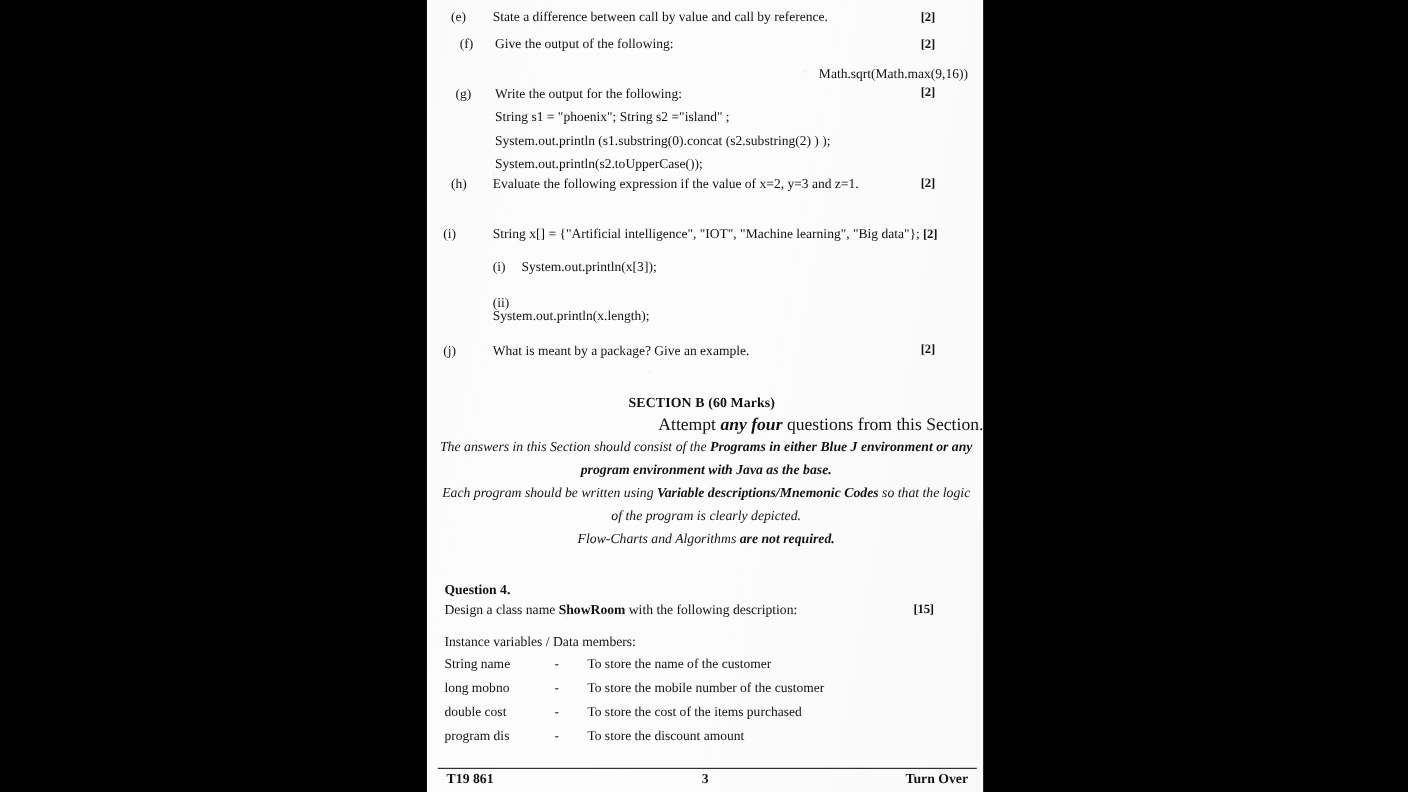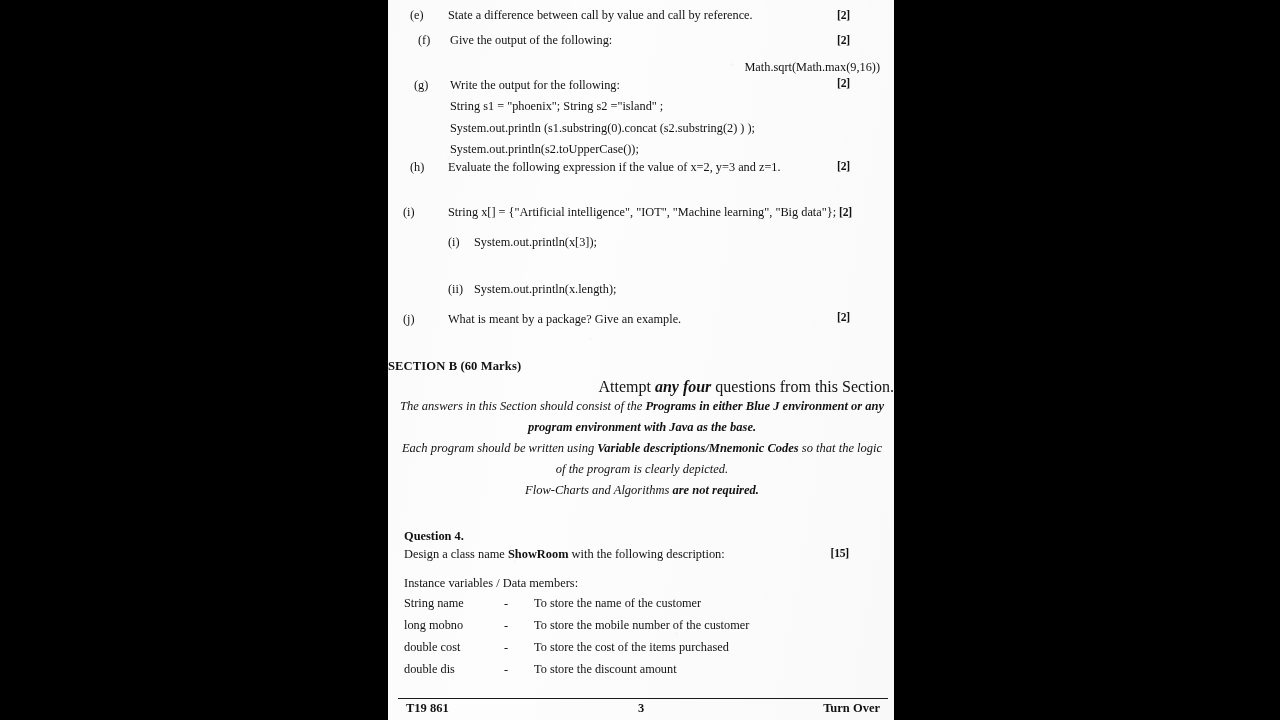--- a/index.html
+++ b/index.html
@@ -74,21 +74,21 @@
   .marks {
     position: absolute;
     right: 30px;
     font-size: 11.6px;
     font-weight: 700;
     letter-spacing: -0.2px;
   }
 
   
   .sec-head {
-    text-align: left;
+    text-align: center;
     font-weight: 700;
     font-size: 12.6px;
     letter-spacing: 0.1px;
   }
   .sec-line {
     text-align: right;
     font-size: 16px;
     line-height: 1.0;
   }
   .ital-b {
@@ -198,21 +198,21 @@
 
       <div class="qrow abs" style="left:15px; top:206px; width:477px;">
         <div class="qlabel" style="width:45px;">(i)</div>
         <div class="qbody">
           <div class="qline">String x[] = {"Artificial intelligence", "IOT", "Machine learning", "Big data"};</div>
 
           <div class="qrow" style="margin-top:18px;">
             <div class="qlabel" style="width:26px;">(i)</div>
             <div class="qline">System.out.println(x[3]);</div>
           </div>
-          <div class="qrow" style="margin-top:34px;">
+          <div class="qrow" style="margin-top:20px;flex-direction:column;">
             <div class="qlabel" style="width:26px;">(ii)</div>
             <div class="qline">System.out.println(x.length);</div>
           </div>
         </div>
         <div class="marks" style="top:0px; right:28px;">[2]</div>
       </div>
 
       <div class="qrow abs" style="left:15px; top:313px; width:477px;">
         <div class="qlabel" style="width:45px;">(j)</div>
         <div class="qbody">
@@ -269,21 +269,21 @@
             <td class="vt-name">long mobno</td>
             <td class="vt-dash">-</td>
             <td>To store the mobile number of the customer</td>
           </tr>
           <tr style="height:22px;">
             <td class="vt-name">double cost</td>
             <td class="vt-dash">-</td>
             <td>To store the cost of the items purchased</td>
           </tr>
           <tr style="height:22px;">
-            <td class="vt-name">double dis</td>
+            <td class="vt-name">program dis</td>
             <td class="vt-dash">-</td>
             <td>To store the discount amount</td>
           </tr>
         </tbody>
       </table>
 
     </div>
 
     <div id="footrule"></div>
     <div id="footer">

